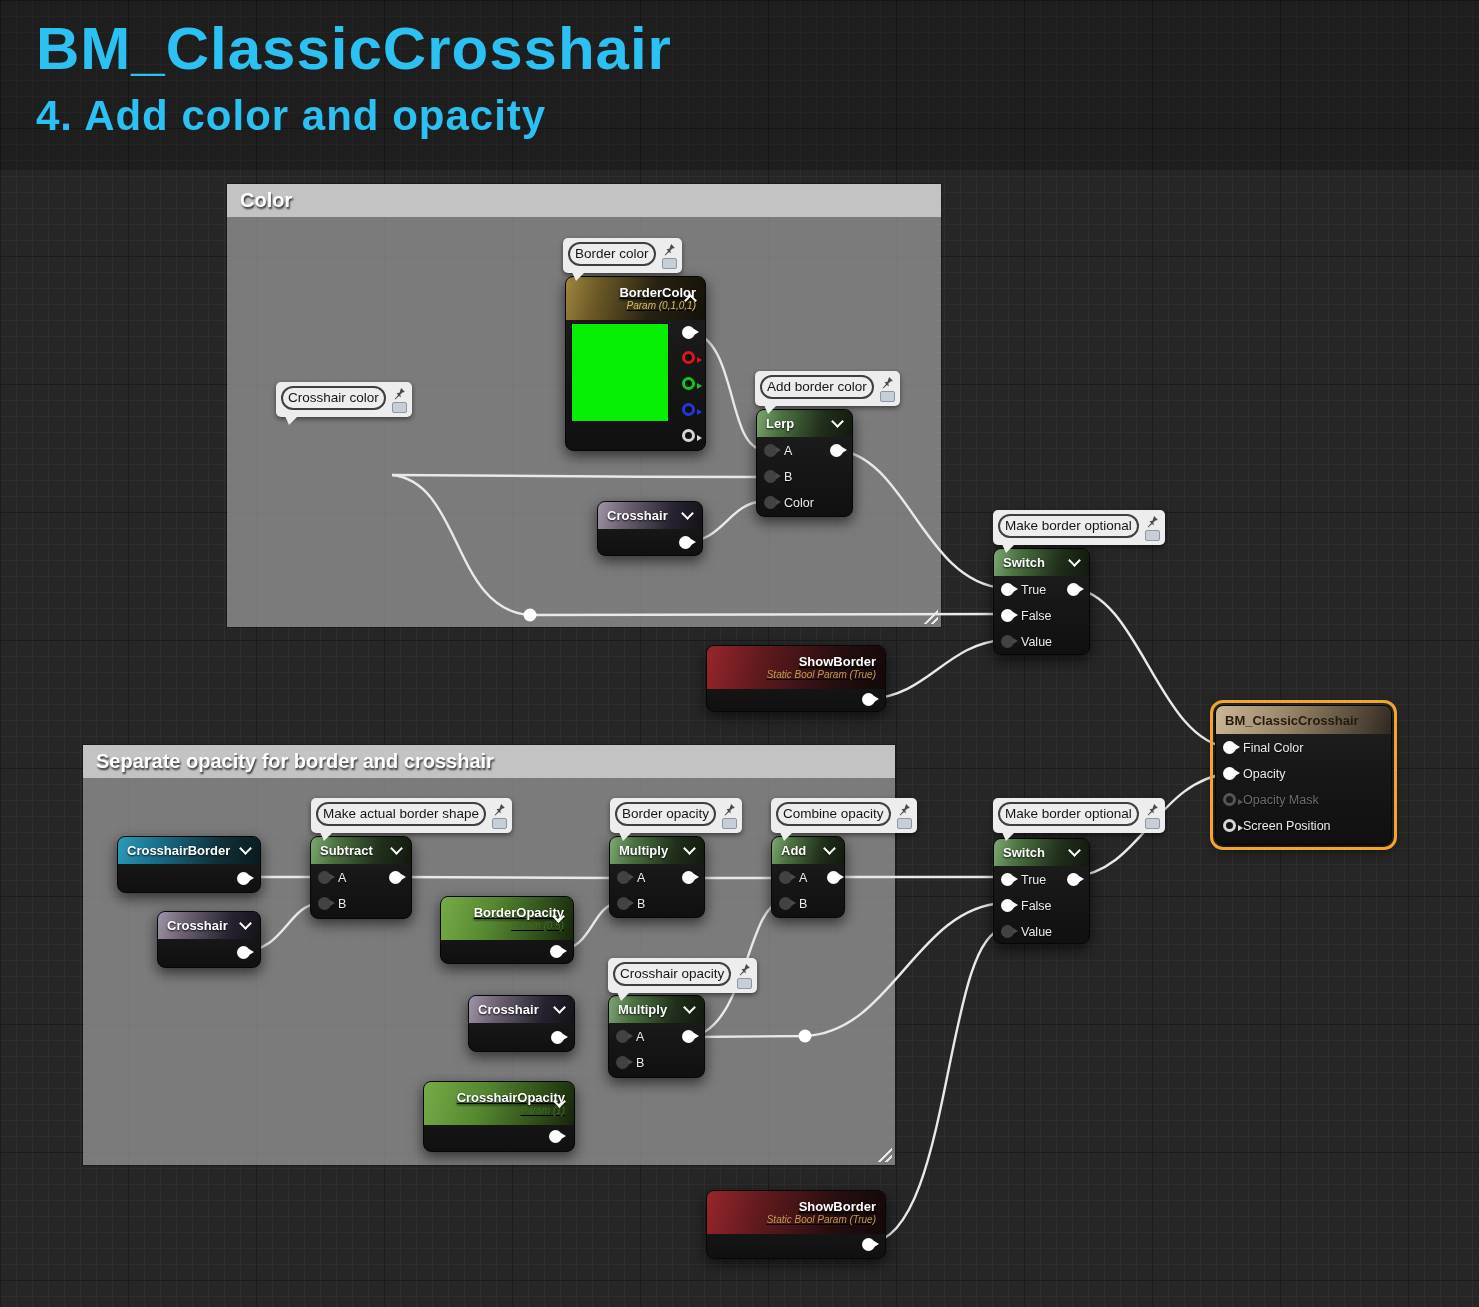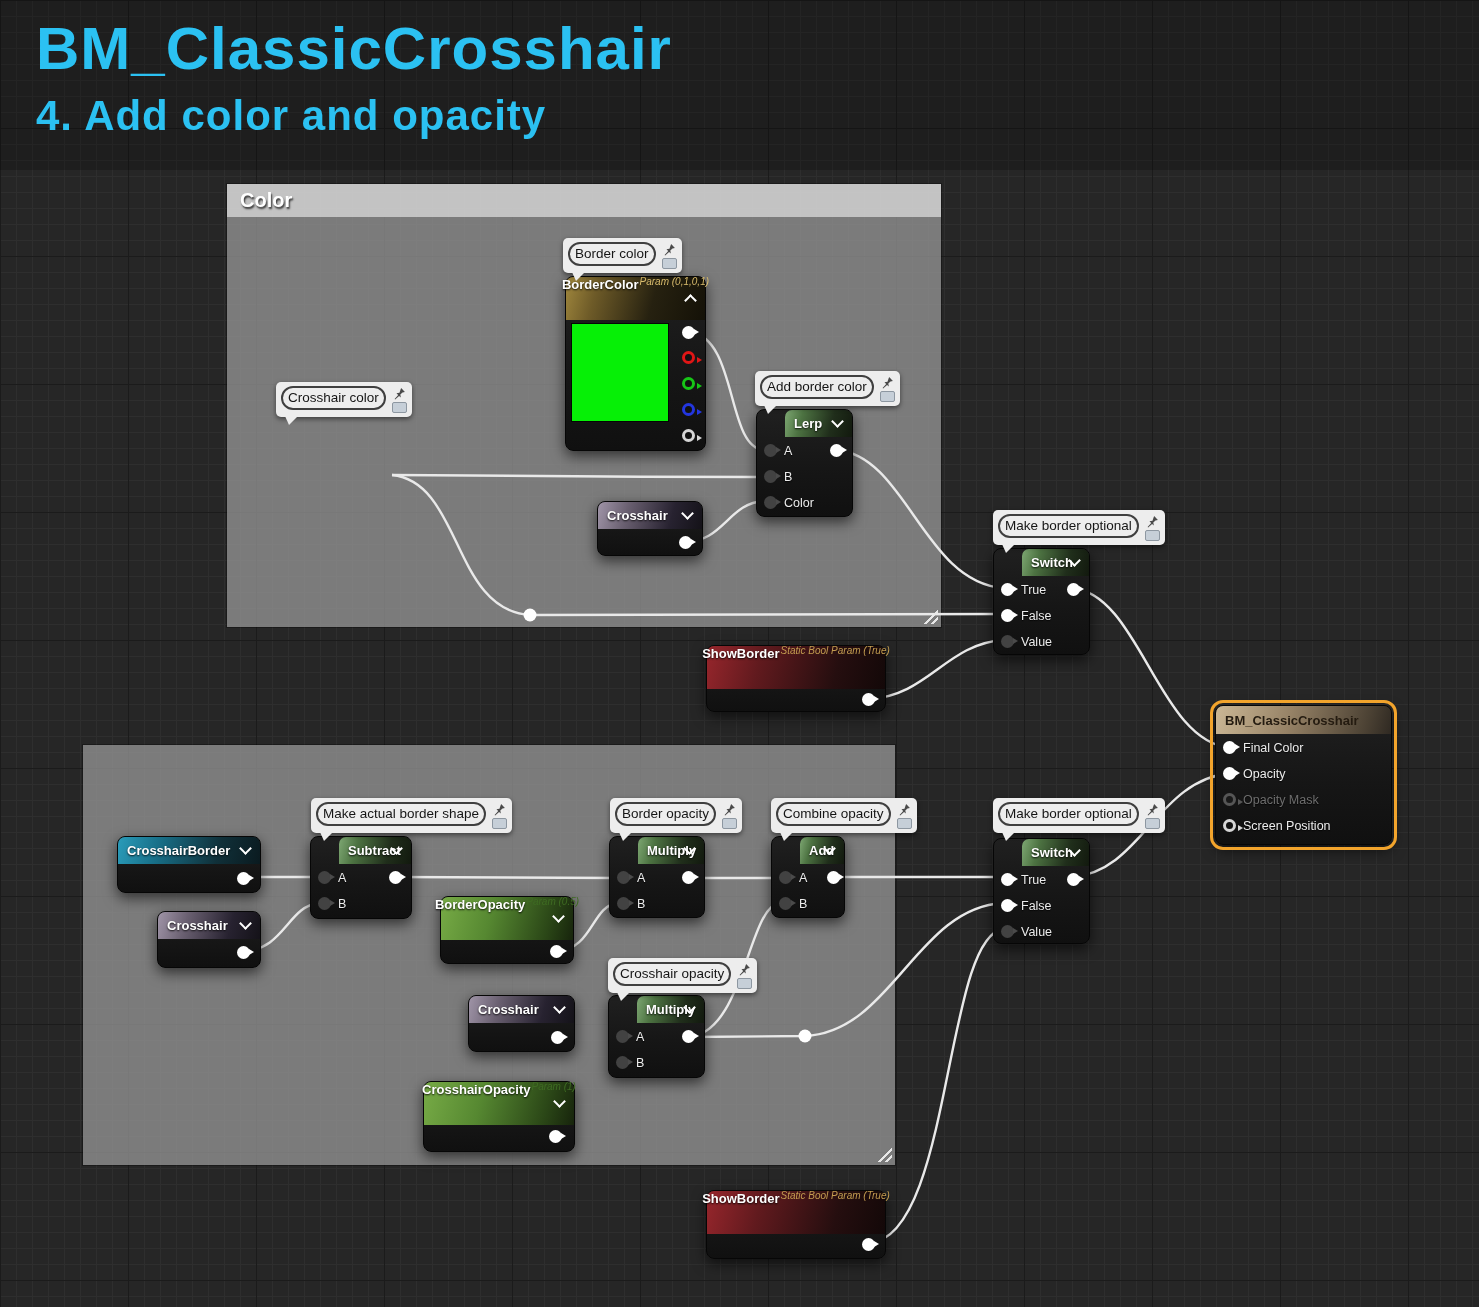--- a/index.html
+++ b/index.html
@@ -25,25 +25,25 @@
     text-shadow:1px 2px 2px rgba(0,0,0,.75);}
   .resize-handle{position:absolute;right:3px;bottom:3px;width:15px;height:15px;
     background:repeating-linear-gradient(-45deg,transparent 0 3px,rgba(250,250,250,.85) 3px 5px);
     clip-path:polygon(100% 0,100% 100%,0 100%);}
 
   
   .node{position:absolute;z-index:3;background:linear-gradient(180deg,#202020 0%,#161616 55%,#101010 100%);
     border:1px solid #060606;border-radius:8px;box-shadow:0 5px 14px rgba(0,0,0,.6);}
   .node.selected{outline:3px solid #f2a42c;outline-offset:2px;}
   .nhead{height:27px;display:flex;align-items:center;padding:0 9px;border-radius:7px 7px 0 0;position:relative;}
-  .nhead.two{height:43px;flex-direction:row;align-items:flex-start;justify-content:center;gap:1px;}
+  .nhead.two{height:43px;flex-direction:column;align-items:flex-end;justify-content:center;gap:1px;text-decoration:underline;}
   .nh-title{font-weight:bold;font-size:13px;color:#fff;text-shadow:0 1px 2px rgba(0,0,0,.9);white-space:nowrap;}
   .nh-sub{font-style:italic;font-size:10px;line-height:1.05;white-space:nowrap;}
   .gold   {background:linear-gradient(105deg,#a0873d 0%,#6e5b28 22%,#262110 62%,#141107 100%);}
-  .green  {background:linear-gradient(105deg,#7ea873 0%,#4d7342 25%,#202e1b 68%,#12190e 100%);margin-left:28px;}
+  .green  {background:linear-gradient(105deg,#7ea873 0%,#4d7342 25%,#202e1b 68%,#12190e 100%);}
   .purple {background:linear-gradient(105deg,#a095a8 0%,#6a6071 28%,#272230 70%,#141218 100%);}
   .teal   {background:linear-gradient(105deg,#2a9cba 0%,#187089 28%,#103039 70%,#0a1a1f 100%);}
   .bgreen {background:linear-gradient(105deg,#77ab46 0%,#568831 38%,#2b4717 80%,#17240c 100%);}
   .redh   {background:linear-gradient(105deg,#97262c 0%,#611a1e 30%,#250e0f 72%,#130808 100%);}
   .tanh   {background:linear-gradient(105deg,#cbb795 0%,#968266 42%,#4c4234 85%,#2f2922 100%);}
   .tanh .nh-title{color:#241b10;text-shadow:none;}
   .gold-sub{color:#d8bb6c;}
   .bgreen-sub{color:#3e6b22;}
   .red-sub{color:#c29c50;}
 
@@ -95,20 +95,23 @@
   <div class="page-subtitle">4. Add color and opacity</div>
 
   <div class="cbox" style="left:227px;top:184px;width:714px;height:443px">
     <div class="cbox-header">
       <span>Color</span>
     </div>
     <div class="resize-handle"></div>
   </div>
 
   <div class="cbox" style="left:83px;top:745px;width:812px;height:420px">
+    <div class="cbox-header">
+      <span>Separate opacity for border and crosshair</span>
+    </div>
     <div class="resize-handle"></div>
   </div>
 
   <svg class="wires" width="1479" height="1307" viewBox="0 0 1479 1307">
     <g fill="none" stroke="#e9e9e9" stroke-width="2.4">
       <path d="M690,332 C738,338 726,448 764,450"></path>
       <path d="M392,475 C520,476 640,477 764,477"></path>
       <path d="M392,475 C462,482 452,610 530,615 L1003,614"></path>
       <path d="M684,542 C724,542 728,503 764,501"></path>
       <path d="M837,450 C906,456 924,582 1003,588"></path>

